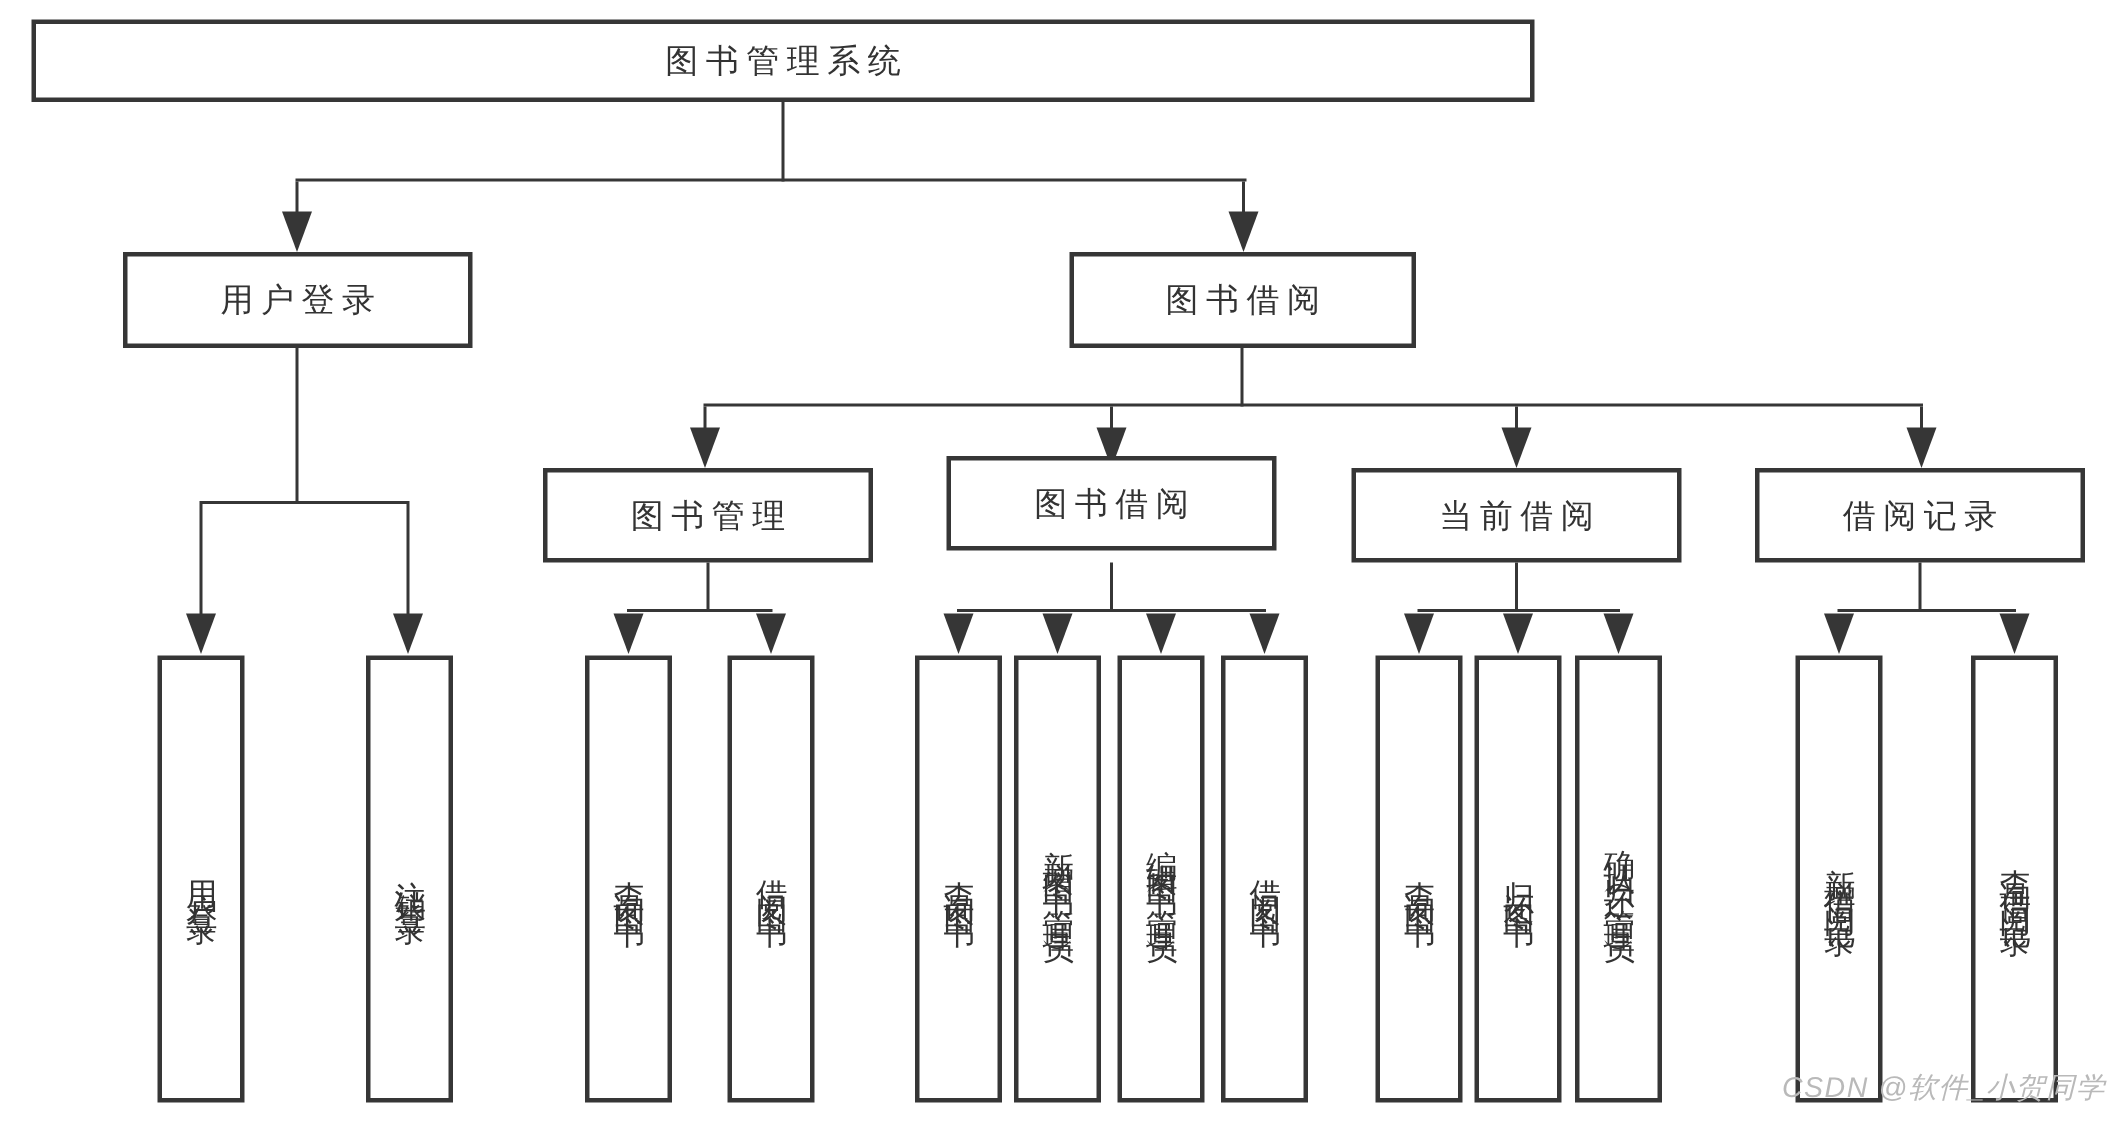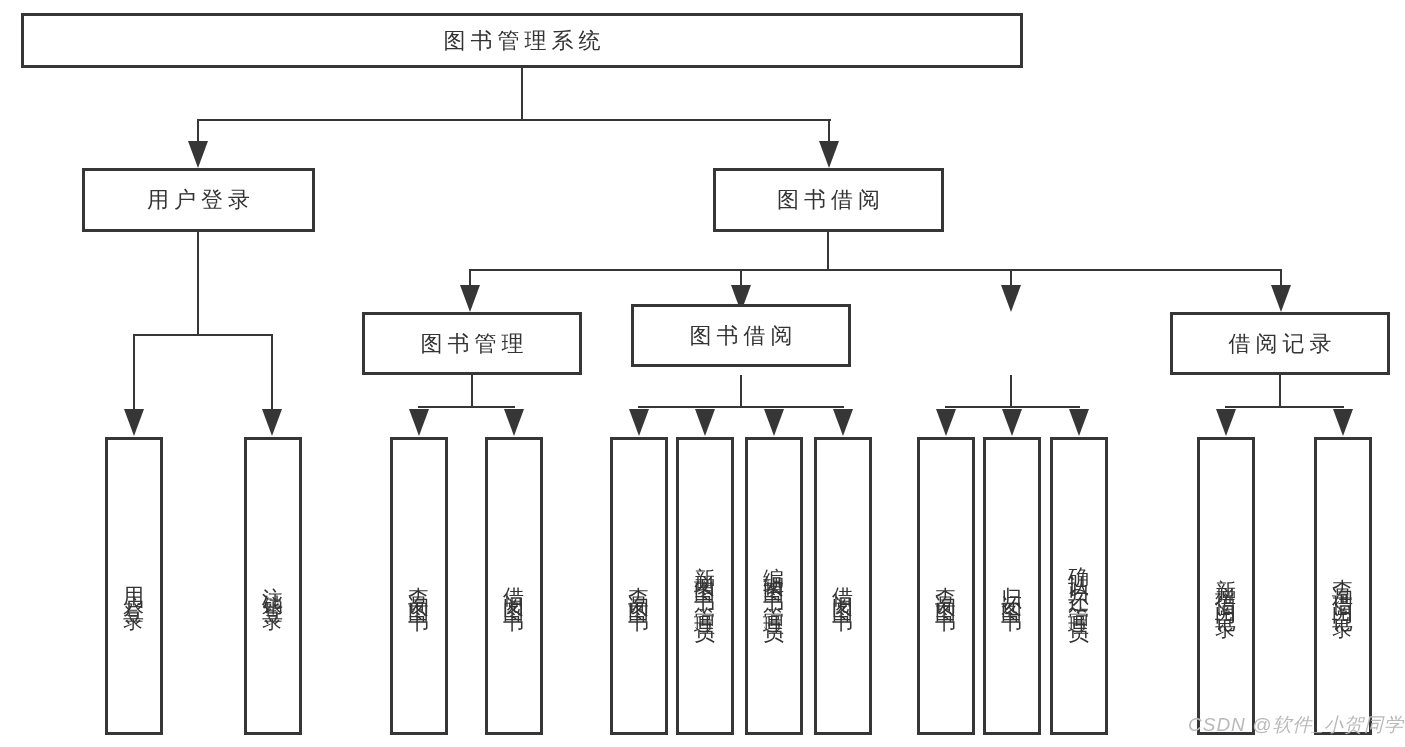--- a/index.html
+++ b/index.html
@@ -100,20 +100,23 @@
   <div class="arrow" style="left:1001px;top:285px;"></div>
   <div class="line" style="left:1280px;top:271px;width:2px;height:15px;"></div>
   <div class="arrow" style="left:1271px;top:285px;"></div>
 
   <div class="box h" style="left:362px;top:312px;width:220px;height:63px;">
     <span>图书管理</span>
   </div>
   <div class="box h" style="left:631px;top:304px;width:220px;height:63px;">
     <span>图书借阅</span>
   </div>
+  <div class="box h" style="left:901px;top:312px;width:220px;height:63px;">
+    <span>当前借阅</span>
+  </div>
   <div class="box h" style="left:1170px;top:312px;width:220px;height:63px;">
     <span>借阅记录</span>
   </div>
 
   <div class="line" style="left:471px;top:375px;width:2px;height:33px;"></div>
   <div class="line" style="left:418px;top:406px;width:97px;height:2px;"></div>
   <div class="arrow" style="left:409px;top:409px;"></div>
   <div class="arrow" style="left:504px;top:409px;"></div>
 
   <div class="line" style="left:740px;top:375px;width:2px;height:33px;"></div>

